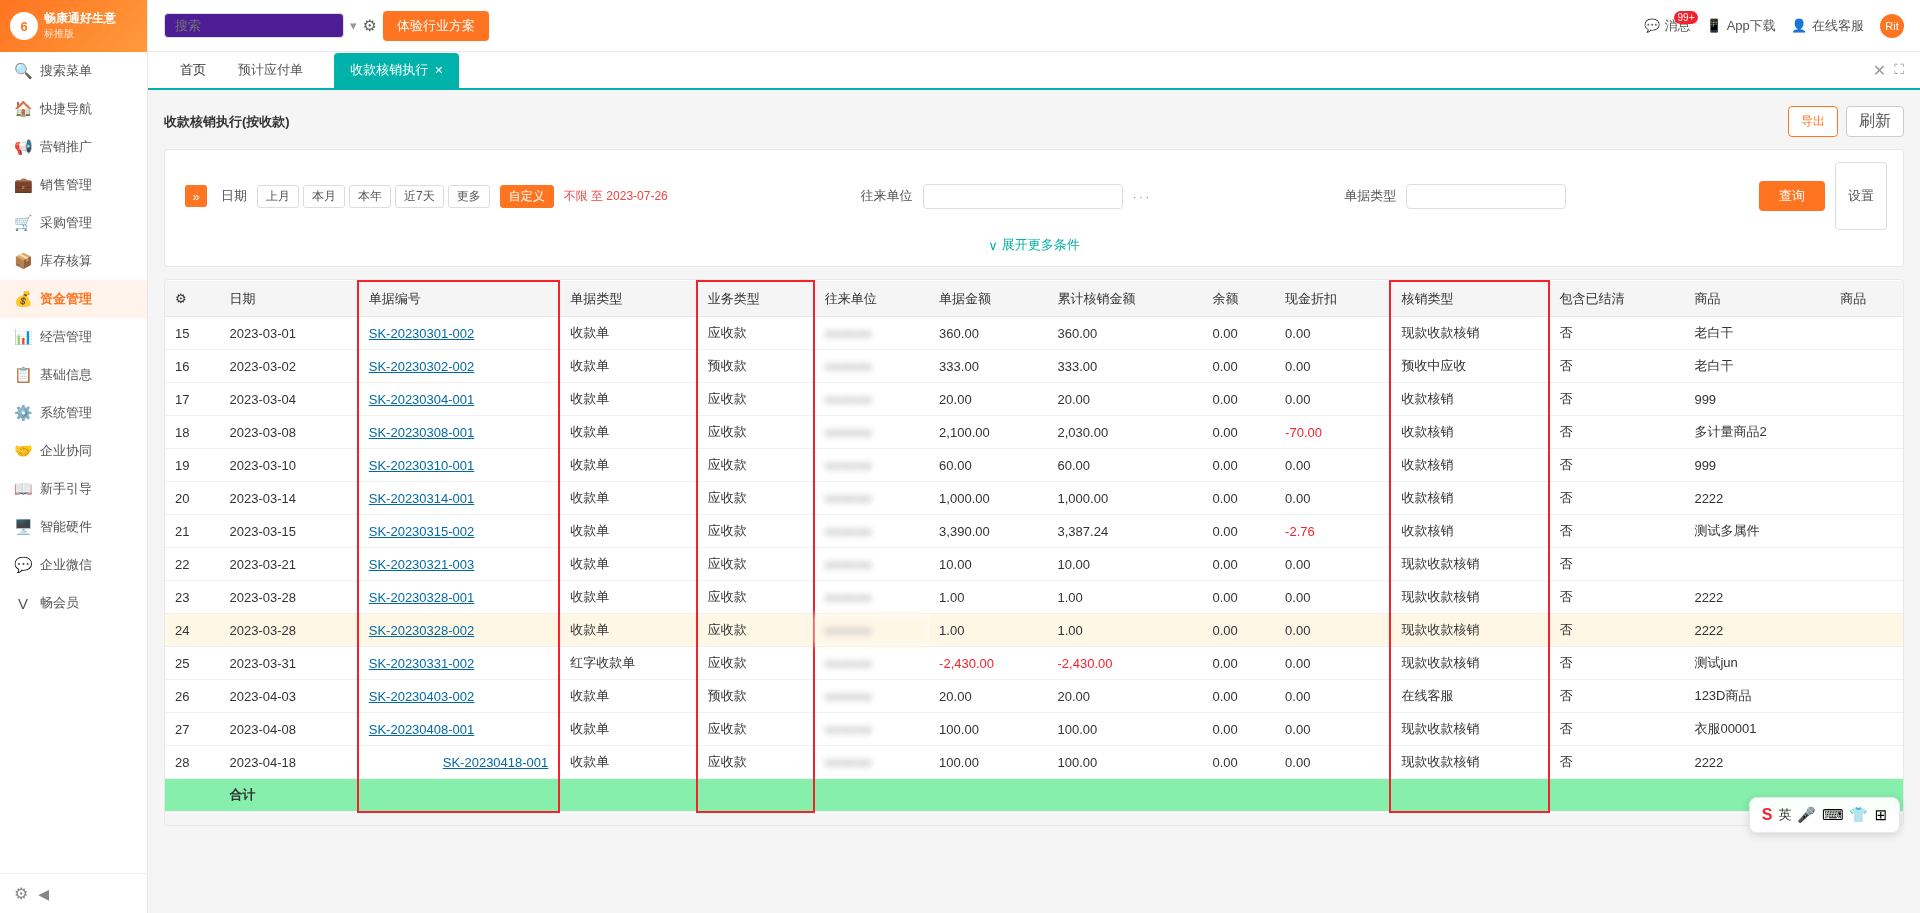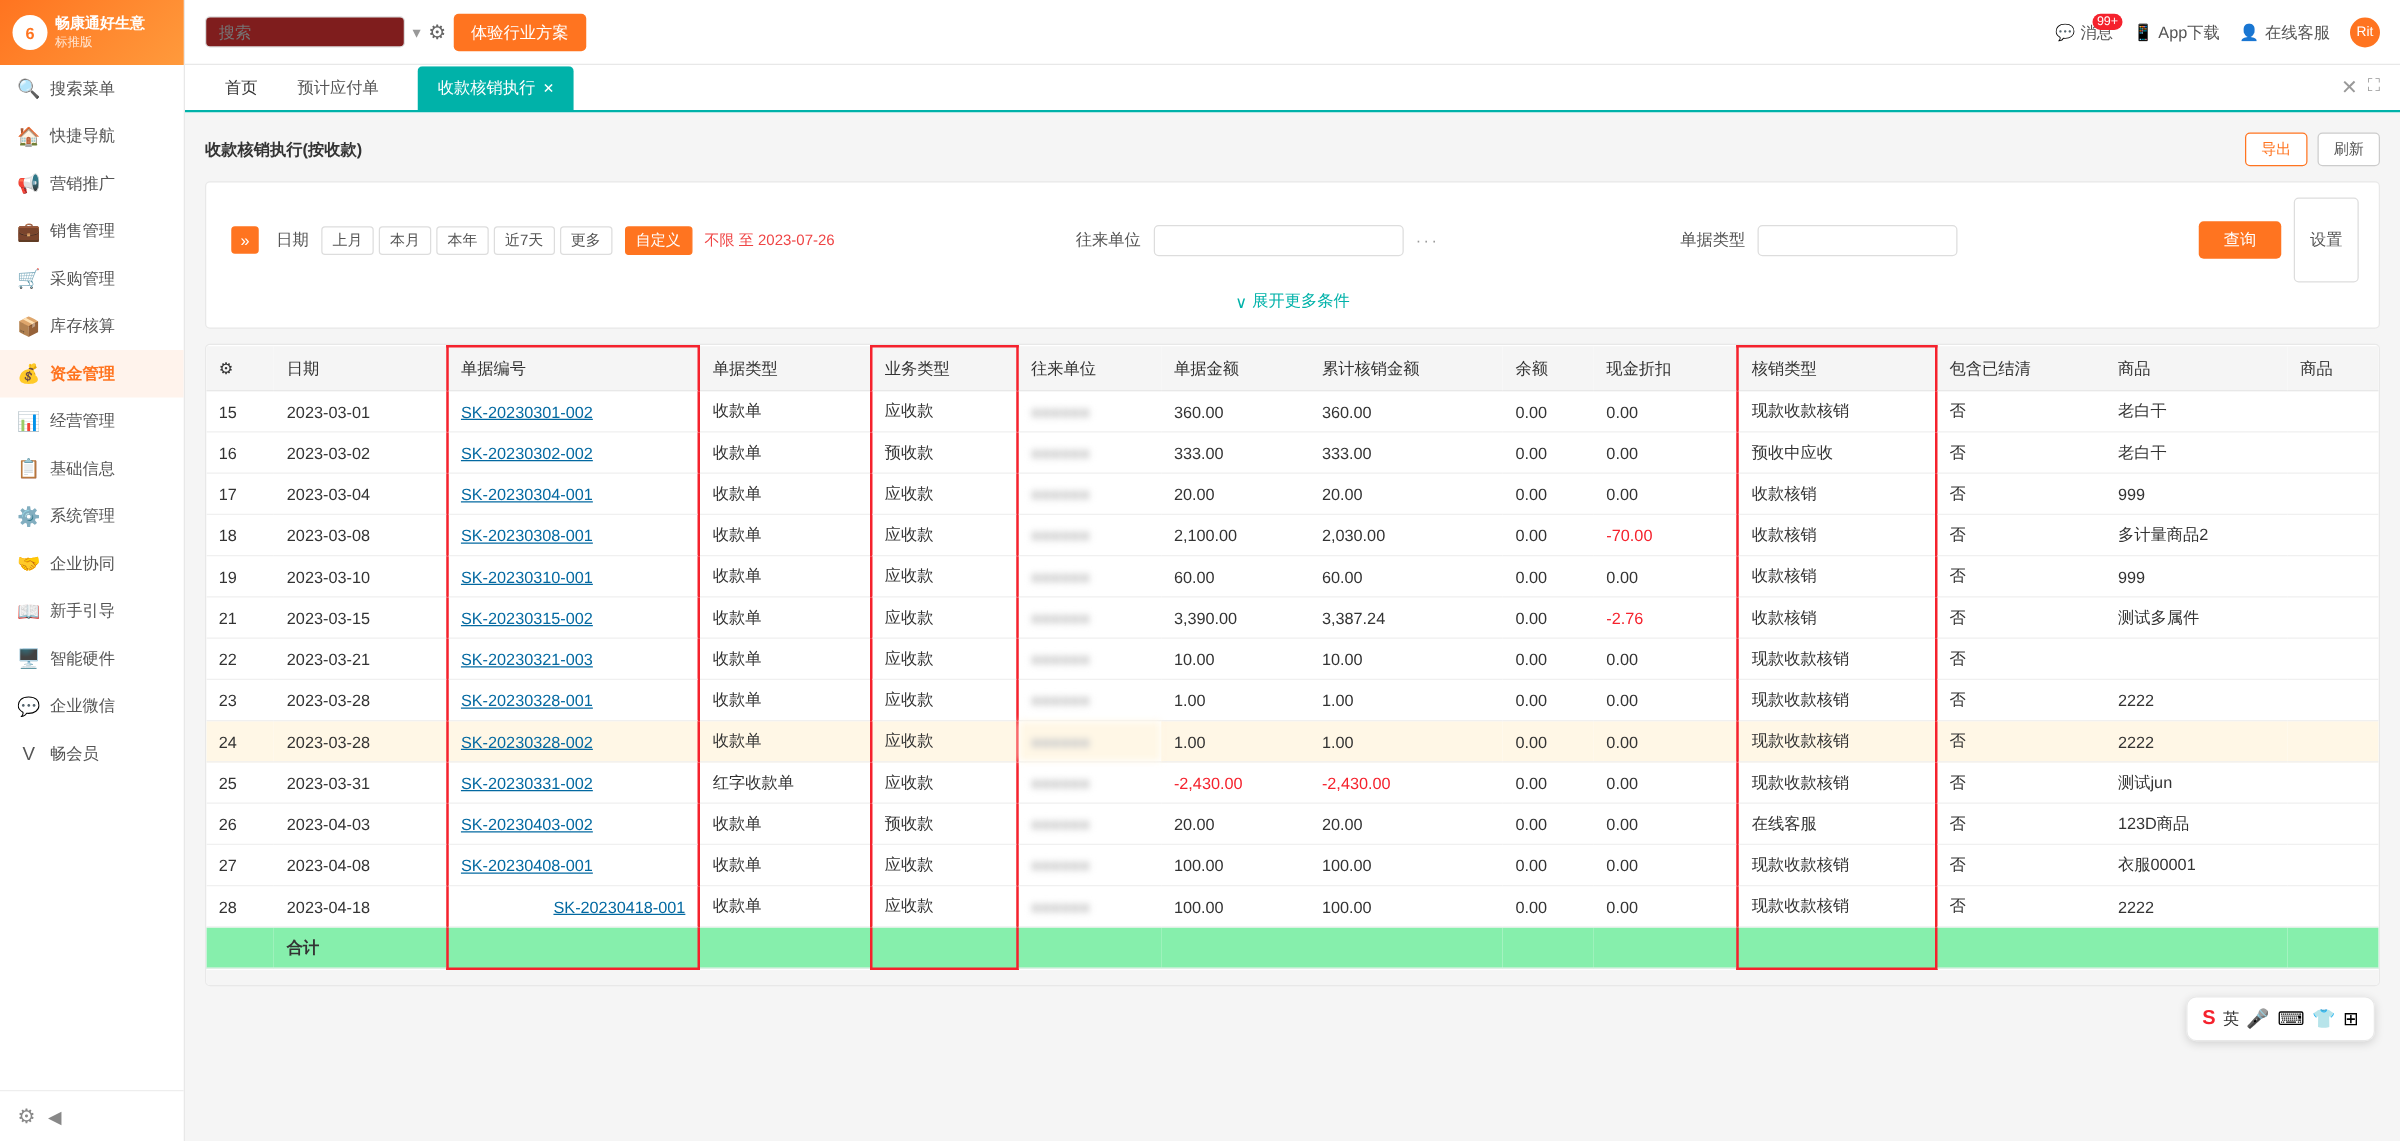--- a/index.html
+++ b/index.html
@@ -59,23 +59,23 @@
       height: 52px;
       display: flex; align-items: center;
       padding: 0 16px;
       border-bottom: 1px solid #e8e8e8;
       gap: 10px;
     }
     .top-header-left { flex: 1; display: flex; align-items: center; gap: 6px; }
     .header-input {
       border: 1px solid #ddd; border-radius: 4px;
       padding: 4px 10px;
-      background: #7f1d1d;
+      background: #4c1d95;
       color: #999;
-      width: 160px;
+      width: 180px;
     }
     .header-btn-orange {
       background: #ff7420; color: #fff;
       border: none; border-radius: 4px;
       padding: 6px 14px; cursor: pointer;
       font-size: 13px;
     }
     .header-btn-gear {
       background: none; border: none; cursor: pointer;
       color: #666; font-size: 16px;
@@ -108,21 +108,21 @@
     .tab-item.active { color: #fff; background: #00b2a9; border-radius: 4px 4px 0 0; }
     .tab-close { font-size: 11px; color: #fff; }
     .tab-home { color: #333; }
     .tab-bar-right { margin-left: auto; display: flex; gap: 8px; }
 
     
     .content { flex: 1; padding: 16px; overflow: auto; background: #f5f5f5; }
     .page-title { font-size: 18px; font-weight: bold; color: #333; margin-bottom: 12px; display: flex; align-items: center; justify-content: space-between; }
     .page-title-actions { display: flex; gap: 8px; }
     .btn-outline { border: 1px solid #ff7420; color: #ff7420; background: #fff; border-radius: 4px; padding: 4px 12px; cursor: pointer; font-size: 12px; }
-    .btn-refresh { border: 1px solid #ccc; color: #555; background: #fff; border-radius: 4px; padding: 4px 12px; cursor: pointer; font-size: 12px; }
+    .btn-refresh { border: 1px solid #ccc; color: #555; background: #fff; border-radius: 4px; padding: 4px 12px; cursor: pointer; font-size: 16px; }
 
     
     .filter-area {
       background: #fff;
       border-radius: 4px;
       padding: 12px 16px;
       margin-bottom: 12px;
       border: 1px solid #e8e8e8;
     }
     .filter-row { display: flex; align-items: center; gap: 10px; flex-wrap: wrap; }
@@ -456,20 +456,36 @@
                 <td>60.00</td>
                 <td>60.00</td>
                 <td>0.00</td>
                 <td>0.00</td>
                 <td style="border-left: 2px solid rgb(245, 34, 45); border-right: 2px solid rgb(245, 34, 45);">收款核销</td>
                 <td>否</td>
                 <td>999</td>
                 <td></td>
               </tr>
               <tr>
+                <td>20</td>
+                <td>2023-03-14</td>
+                <td style="border-left: 2px solid rgb(245, 34, 45); border-right: 2px solid rgb(245, 34, 45);"><a class="link">SK-20230314-001</a></td>
+                <td>收款单</td>
+                <td style="border-left: 2px solid rgb(245, 34, 45); border-right: 2px solid rgb(245, 34, 45);">应收款</td>
+                <td style="filter: blur(3px); color: rgb(204, 204, 204);">■■■■■■</td>
+                <td>1,000.00</td>
+                <td>1,000.00</td>
+                <td>0.00</td>
+                <td>0.00</td>
+                <td style="border-left: 2px solid rgb(245, 34, 45); border-right: 2px solid rgb(245, 34, 45);">收款核销</td>
+                <td>否</td>
+                <td>2222</td>
+                <td></td>
+              </tr>
+              <tr>
                 <td>21</td>
                 <td>2023-03-15</td>
                 <td style="border-left: 2px solid rgb(245, 34, 45); border-right: 2px solid rgb(245, 34, 45);"><a class="link">SK-20230315-002</a></td>
                 <td>收款单</td>
                 <td style="border-left: 2px solid rgb(245, 34, 45); border-right: 2px solid rgb(245, 34, 45);">应收款</td>
                 <td style="filter: blur(3px); color: rgb(204, 204, 204);">■■■■■■</td>
                 <td>3,390.00</td>
                 <td>3,387.24</td>
                 <td>0.00</td>
                 <td class="neg">-2.76</td>

